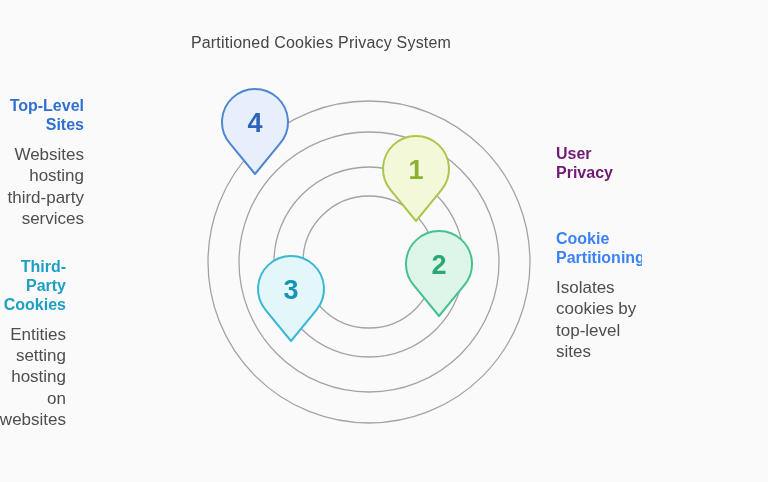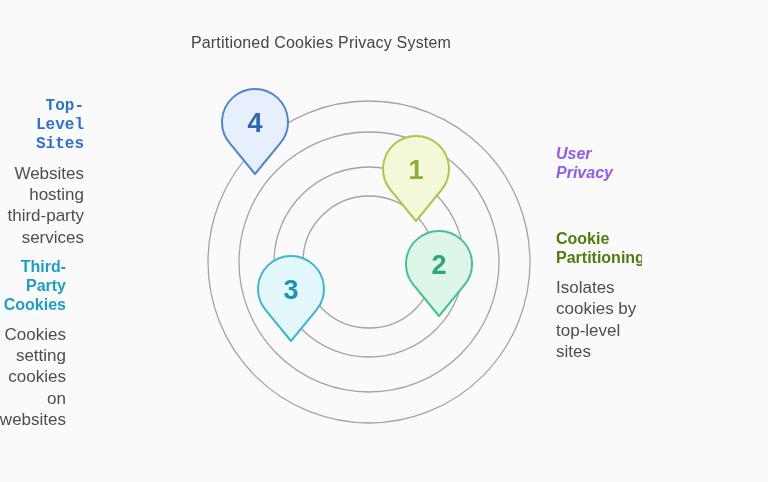--- a/index.html
+++ b/index.html
@@ -67,24 +67,24 @@
   .lb-bottom-left { right: 576px; top: 258px; text-align: right; }
   .lb-bottom-left .heading { max-width: 102px; margin-left: auto; }
   .lb-bottom-left .desc { max-width: 126px; }
   
   .lb-top-right  { left: 556px; top: 145px; text-align: left; }
   .lb-top-right .desc { max-width: 116px; }
   .lb-bottom-right { left: 556px; top: 230px; text-align: left; }
   .lb-bottom-right .heading { max-width: 102px; }
   .lb-bottom-right .desc { max-width: 120px; }
   
-  .lb-top-left .heading     { color: #2f70d0; font-family: Liberation Mono, monospace; }
+  .lb-top-left .heading     { color: #2f70d0; }
   .lb-bottom-left .heading  { color: #1d9fc4; }
-  .lb-top-right .heading    { color: #8b5cf6; font-style: italic; }
-  .lb-bottom-right .heading { color: #4d7c0f; }
+  .lb-top-right .heading    { color: #701a75; }
+  .lb-bottom-right .heading { color: #3b82f6; }
 </style>
 </head>
 <body>
 
 <div class="stage">
 
   <div class="diagram-title">Partitioned Cookies Privacy System</div>
 
   <svg class="rings-svg" width="768" height="482" viewBox="0 0 768 482">
 
@@ -116,21 +116,21 @@
     </g>
   </svg>
 
   <div class="label-block lb-top-left">
     <p class="heading">Top-Level Sites</p>
     <p class="desc">Websites hosting third-party services</p>
   </div>
 
   <div class="label-block lb-bottom-left">
     <p class="heading">Third-Party Cookies</p>
-    <p class="desc">Cookies setting cookies on websites</p>
+    <p class="desc">Entities setting hosting on websites</p>
   </div>
 
   <div class="label-block lb-top-right">
     <p class="heading">User Privacy</p>
   </div>
 
   <div class="label-block lb-bottom-right">
     <p class="heading">Cookie Partitioning</p>
     <p class="desc">Isolates cookies by top-level sites</p>
   </div>

